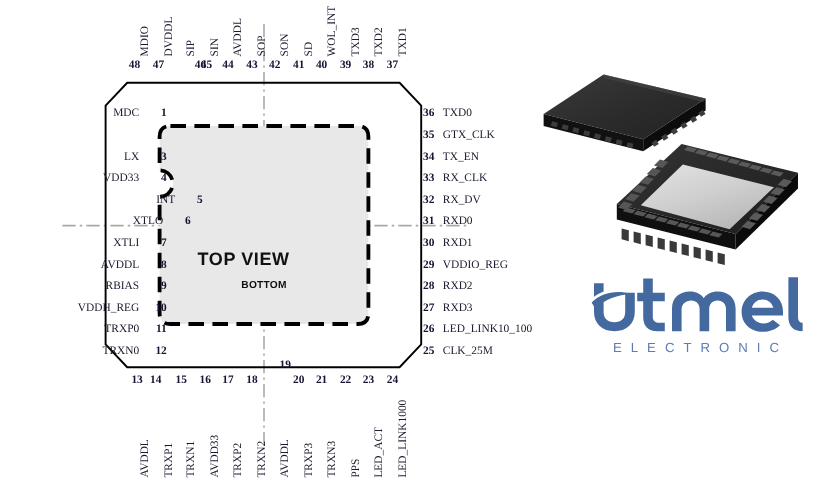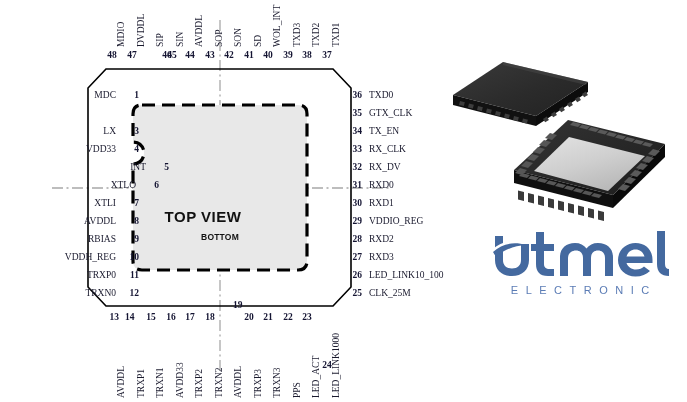--- a/index.html
+++ b/index.html
@@ -272,21 +272,21 @@
   <div class="pin-num abs" style="left:125px; top:313px; width:14px; text-align:left;">14</div>
   <div class="pin-num abs" style="left:144px; top:313px; width:14px; text-align:center;">15</div>
   <div class="pin-num abs" style="left:164px; top:313px; width:14px; text-align:center;">16</div>
   <div class="pin-num abs" style="left:183px; top:313px; width:14px; text-align:center;">17</div>
   <div class="pin-num abs" style="left:203px; top:313px; width:14px; text-align:center;">18</div>
   <div class="pin-num abs" style="left:222px; top:301px; width:14px; margin-left:11px;">19</div>
   <div class="pin-num abs" style="left:242px; top:313px; width:14px; text-align:center;">20</div>
   <div class="pin-num abs" style="left:261px; top:313px; width:14px; text-align:center;">21</div>
   <div class="pin-num abs" style="left:281px; top:313px; width:14px; text-align:center;">22</div>
   <div class="pin-num abs" style="left:300px; top:313px; width:14px; text-align:center;">23</div>
-  <div class="pin-num abs" style="left:320px; top:313px; width:14px; text-align:center;margin-top:48px;">24</div>
+  <div class="pin-num abs" style="left:320px; top:313px; width:14px; text-align:center;">24</div>
 
   <div class="rot-wrap" style="left:116px; top:398px;">AVDDL</div>
   <div class="rot-wrap" style="left:136px; top:398px;">TRXP1</div>
   <div class="rot-wrap" style="left:155px; top:398px;">TRXN1</div>
   <div class="rot-wrap" style="left:175px; top:398px;">AVDD33</div>
   <div class="rot-wrap" style="left:194px; top:398px;">TRXP2</div>
   <div class="rot-wrap" style="left:214px; top:398px;">TRXN2</div>
   <div class="rot-wrap" style="left:233px; top:398px;">AVDDL</div>
   <div class="rot-wrap" style="left:253px; top:398px;">TRXP3</div>
   <div class="rot-wrap" style="left:272px; top:398px;">TRXN3</div>

